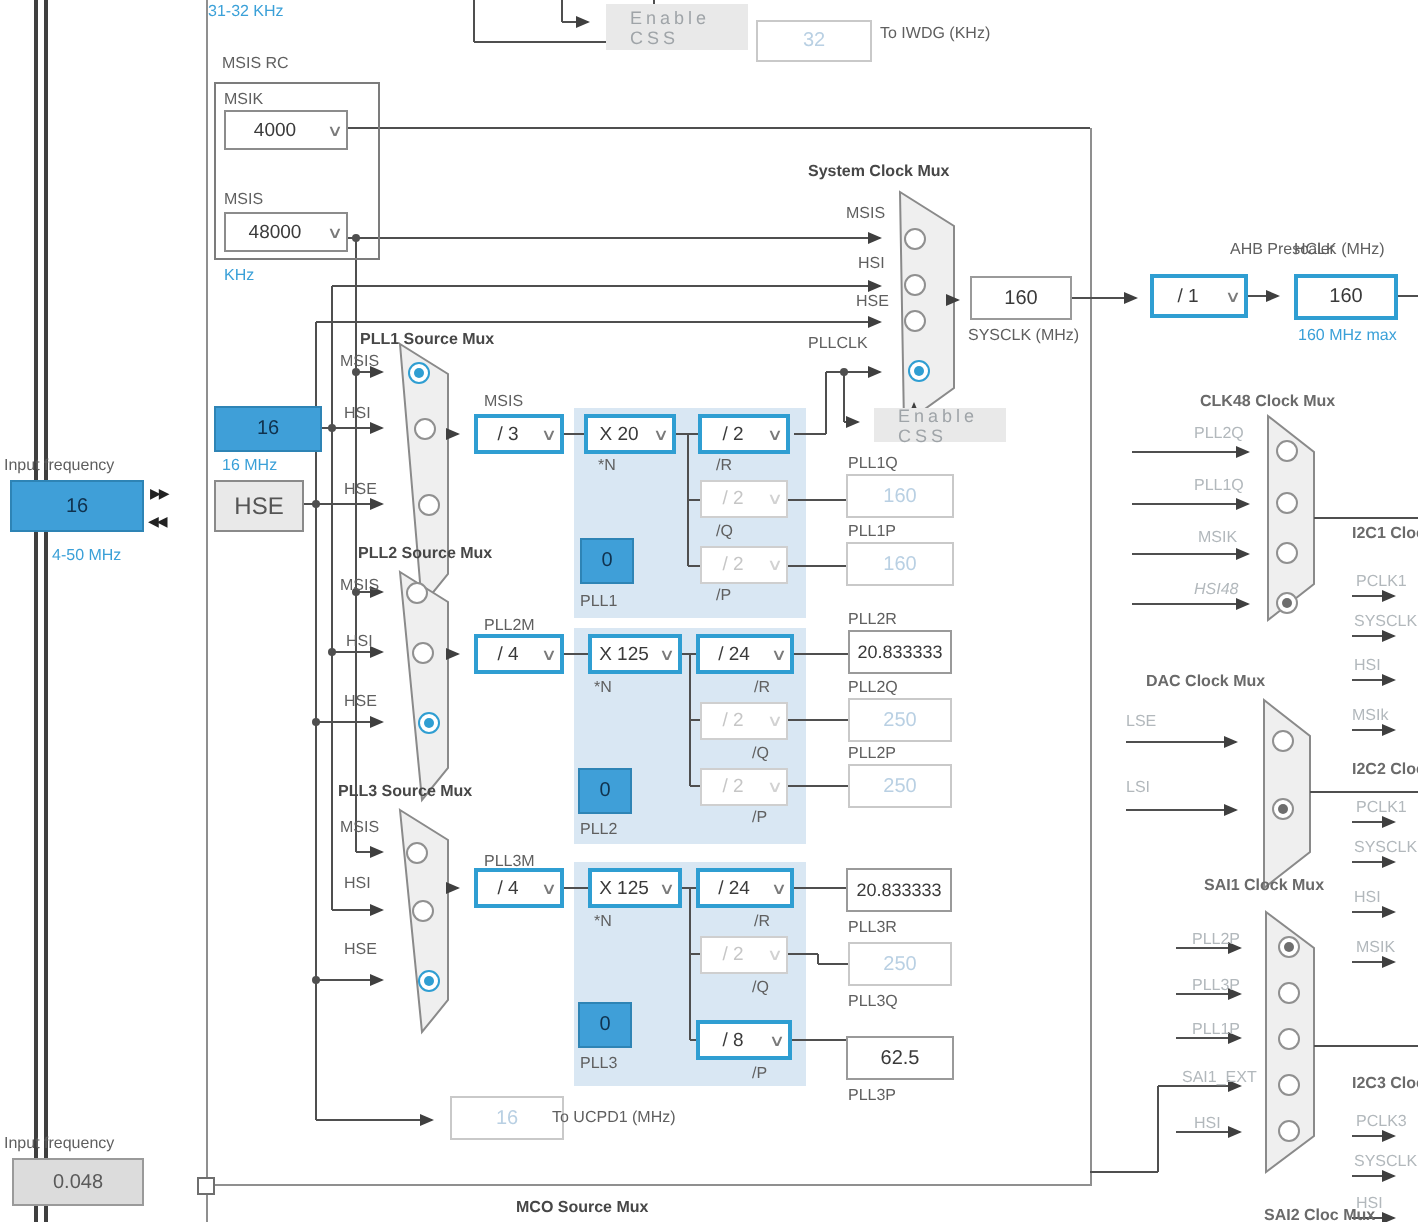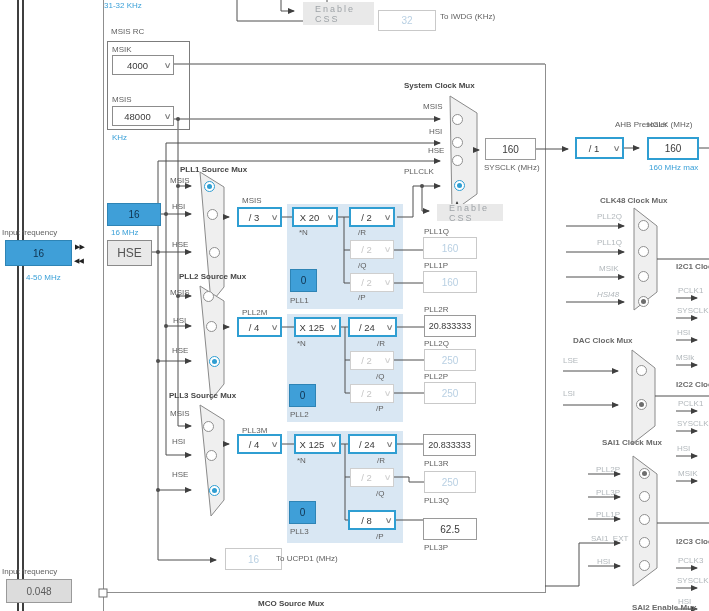--- a/index.html
+++ b/index.html
@@ -403,15 +403,15 @@
   <div class="lb lt" style="left:678px;top:399px;">PCLK1</div>
   <div class="lb lt" style="left:677px;top:419px;">SYSCLK</div>
   <div class="lb lt" style="left:677px;top:444px;">HSI</div>
   <div class="lb lt" style="left:678px;top:469px;">MSIK</div>
 
   <div class="lb ti" style="left:676px;top:537px;">I2C3 Cloc</div>
   <div class="lb lt" style="left:678px;top:556px;">PCLK3</div>
   <div class="lb lt" style="left:677px;top:576px;">SYSCLK</div>
   <div class="lb lt" style="left:678px;top:597px;">HSI</div>
 
-  <div class="lb ti" style="left:632px;top:603px;">SAI2 Enable Mux</div>
+  <div class="lb ti" style="left:632px;top:603px;">SAI2 Cloc Mux</div>
 
 </div>
 
 </body></html>

